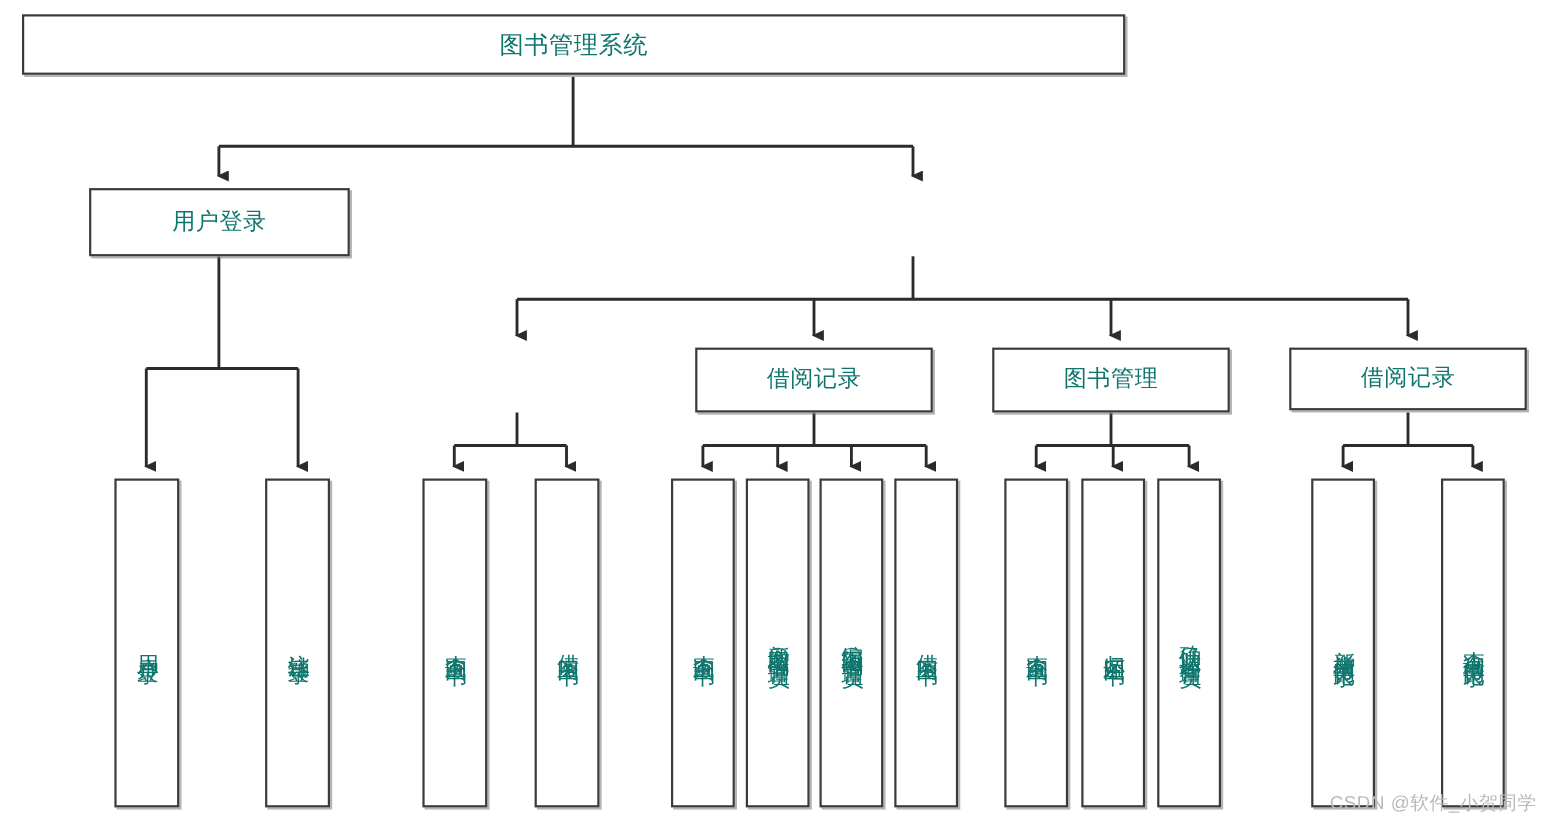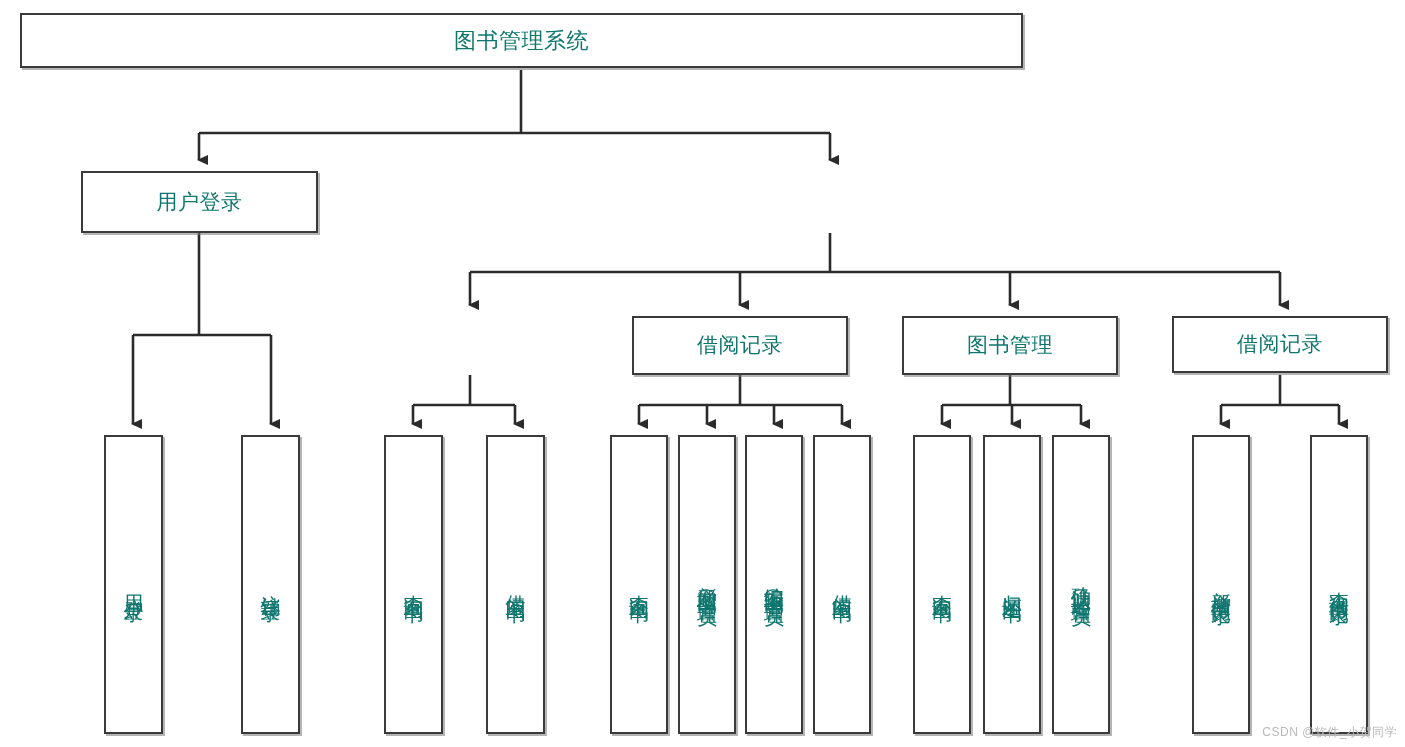--- a/index.html
+++ b/index.html
@@ -53,21 +53,21 @@
     left: 0;
     top: 0;
     width: 1405px;
     height: 747px;
     pointer-events: none;
   }
   .watermark {
     position: absolute;
     right: 8px;
     bottom: 6px;
-    font-size: 12px;
+    font-size: 17px;
     color: #b9b9b9;
     letter-spacing: 0.5px;
     white-space: nowrap;
   }
 </style>
 </head>
 <body>
 
 <div id="chart-root">
 

